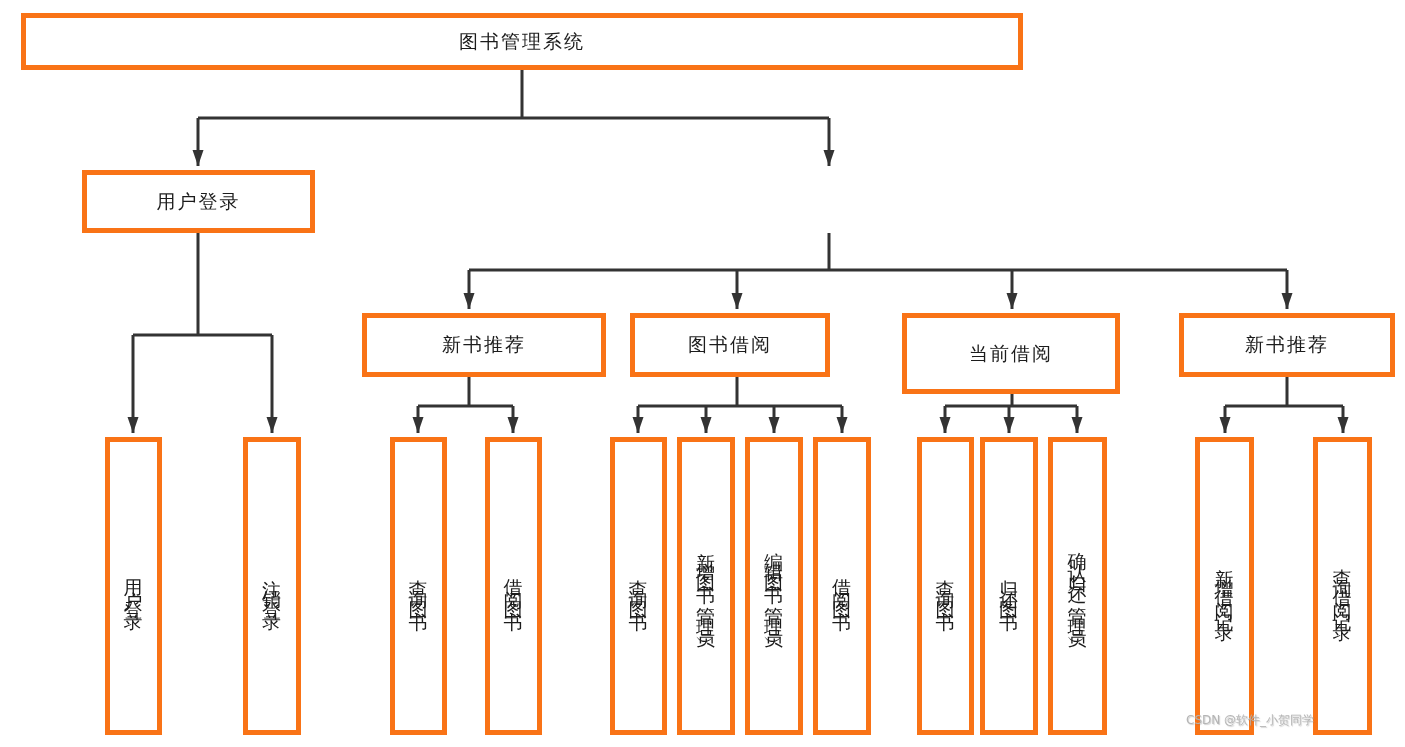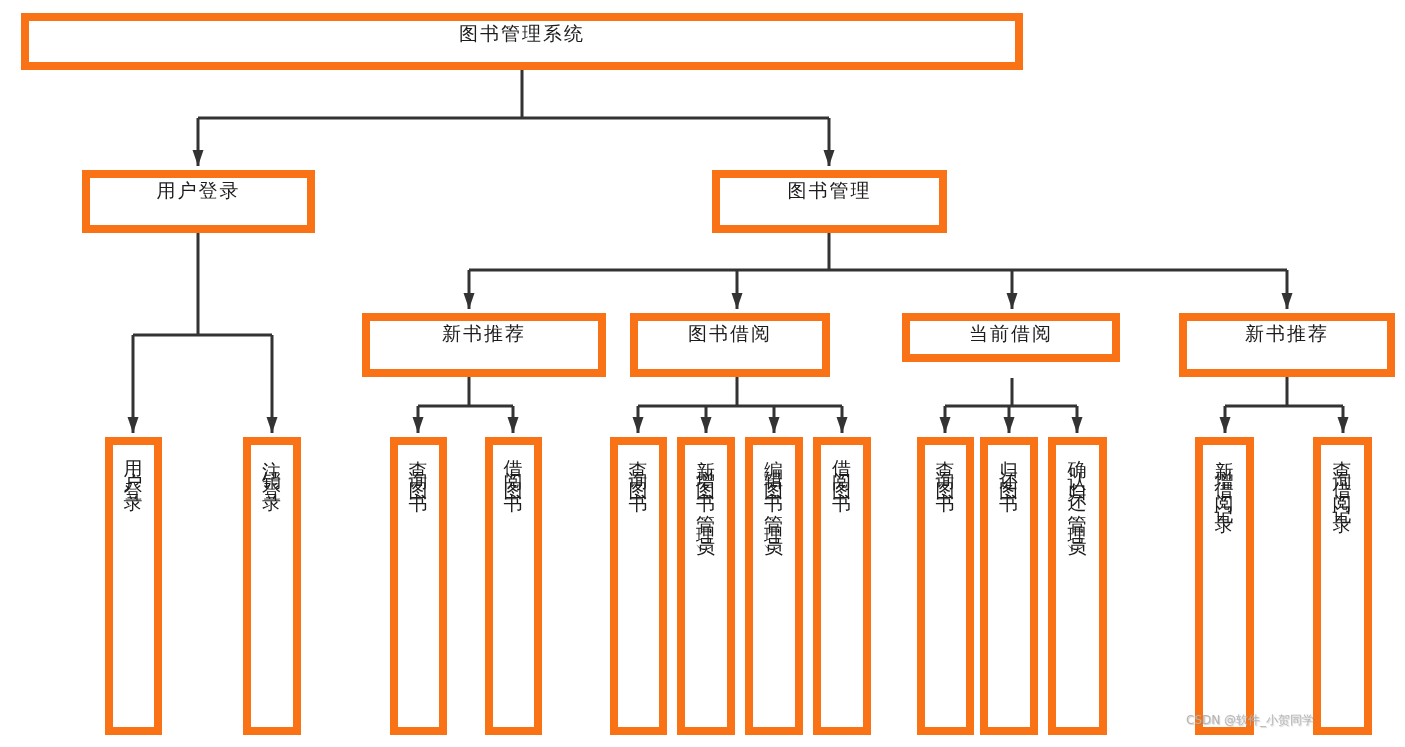--- a/index.html
+++ b/index.html
@@ -22,24 +22,25 @@
     z-index: 0;
   }
   .ln {
     stroke: #333333;
     stroke-width: 3;
     fill: none;
   }
   .node {
     position: absolute;
     box-sizing: border-box;
-    border: 8px solid #f97316;
+    border: 5px solid #f97316;
     background: #ffffff;
     color: #1c1c1c;
     display: flex;
+    align-items: center;
     justify-content: center;
     z-index: 1;
   }
   .hbox span {
     font-size: 19px;
     letter-spacing: 2px;
     white-space: nowrap;
   }
   .vbox span {
     writing-mode: vertical-rl;
@@ -100,31 +101,28 @@
     <line class="ln" x1="1343" y1="406" x2="1343" y2="433" marker-end="url(#ah)"></line>
   </svg>
 
   <div class="node hbox" style="left:21px;top:13px;width:1002px;height:57px">
     <span>图书管理系统</span>
   </div>
 
   <div class="node hbox" style="left:82px;top:170px;width:233px;height:63px">
     <span>用户登录</span>
   </div>
-  <div class="node hbox" style="left:712px;top:170px;width:235px;height:63px">
-    <span>图书管理</span>
-  </div>
 
   <div class="node hbox" style="left:362px;top:313px;width:244px;height:64px">
     <span>新书推荐</span>
   </div>
   <div class="node hbox" style="left:630px;top:313px;width:200px;height:64px">
     <span>图书借阅</span>
   </div>
-  <div class="node hbox" style="left:902px;top:313px;width:218px;height:49px">
+  <div class="node hbox" style="left:902px;top:313px;width:218px;height:81px">
     <span>当前借阅</span>
   </div>
   <div class="node hbox" style="left:1179px;top:313px;width:216px;height:64px">
     <span>新书推荐</span>
   </div>
 
   <div class="node vbox" style="left:105px;top:437px;width:57px;height:298px">
     <span>用户登录</span>
   </div>
   <div class="node vbox" style="left:243px;top:437px;width:58px;height:298px">

